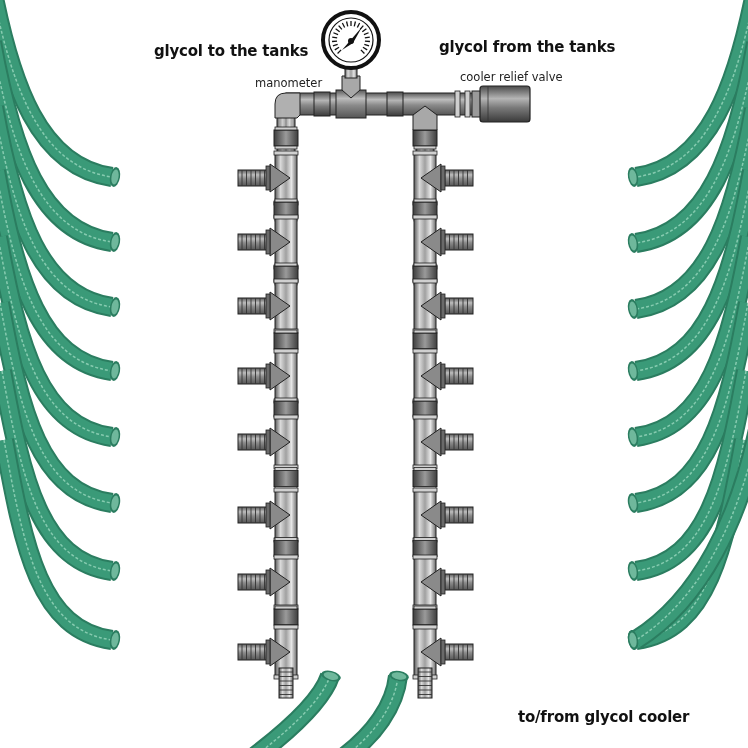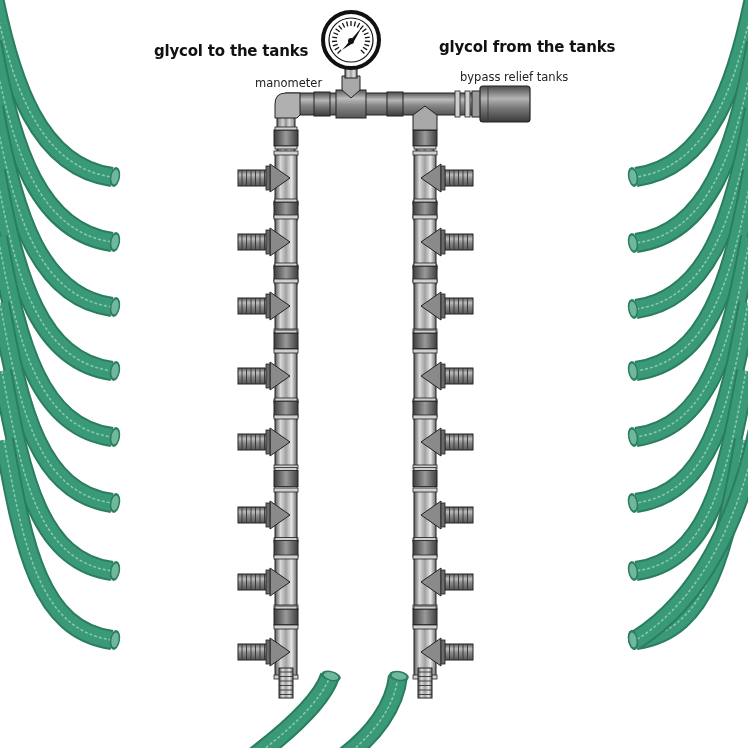--- a/index.html
+++ b/index.html
@@ -559,14 +559,15 @@
           <line x1="364.4350288425444" y1="53.435028842544384" x2="360.8994949366117" y2="49.89949493661165" stroke="#111" stroke-width="1.3"></line>
           <path d="M 342 50 L 362 27 L 353 43 Z" fill="#111"></path>
           <circle cx="351" cy="41" r="3" fill="#111"></circle>
         </g>
       </g>
   </svg>
 
   <div class="label big" style="left:154px; top:42px;">glycol to the tanks</div>
   <div class="label big" style="left:439px; top:38px;">glycol from the tanks</div>
   <div class="label small" style="left:255px; top:76px;text-align:center;">manometer</div>
-  <div class="label small" style="left:460px; top:70px;">bypass relief tanks</div>
+  <div class="label small" style="left:460px; top:70px;">cooler relief valve</div>
+  <div class="label big" style="left:518px; top:708px;">to/from glycol cooler</div>
 </div>
 
 </body></html>

